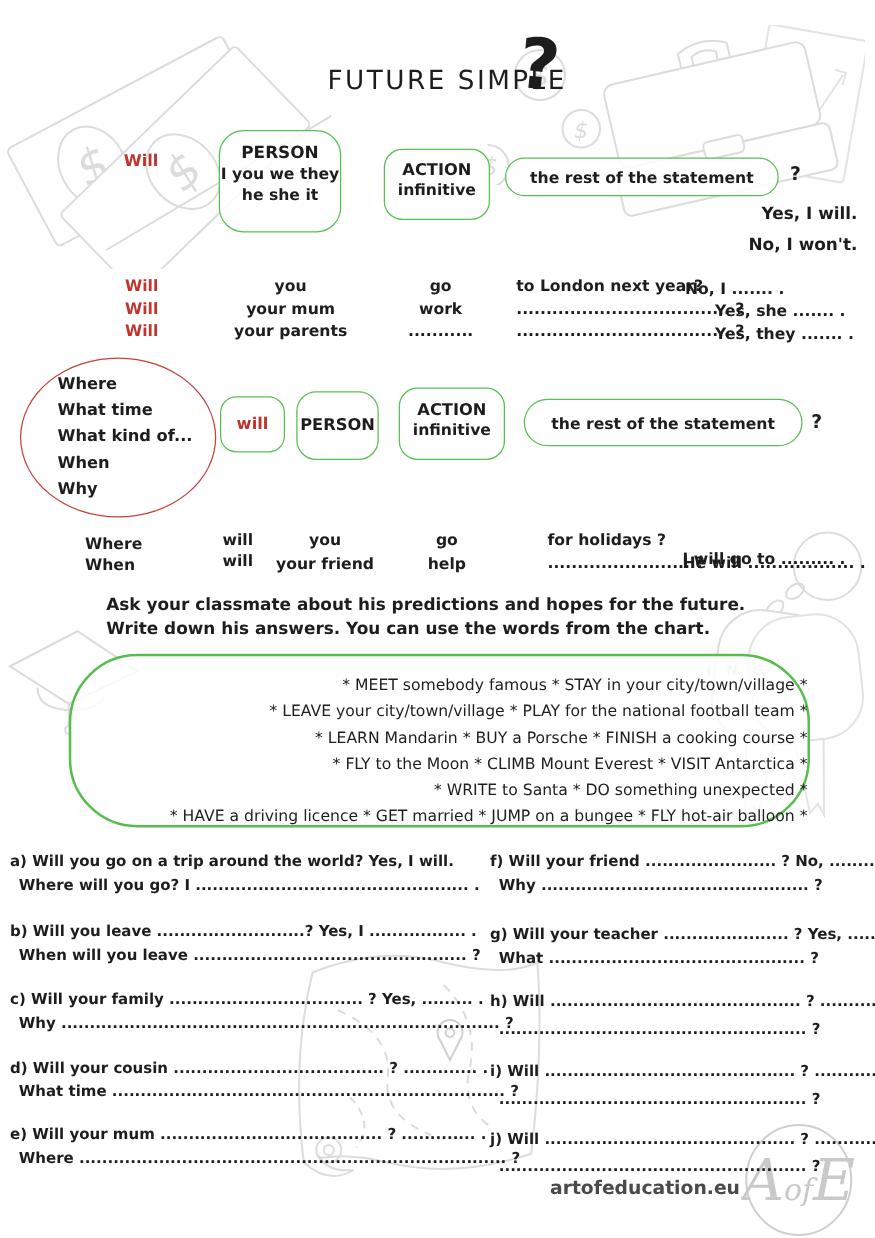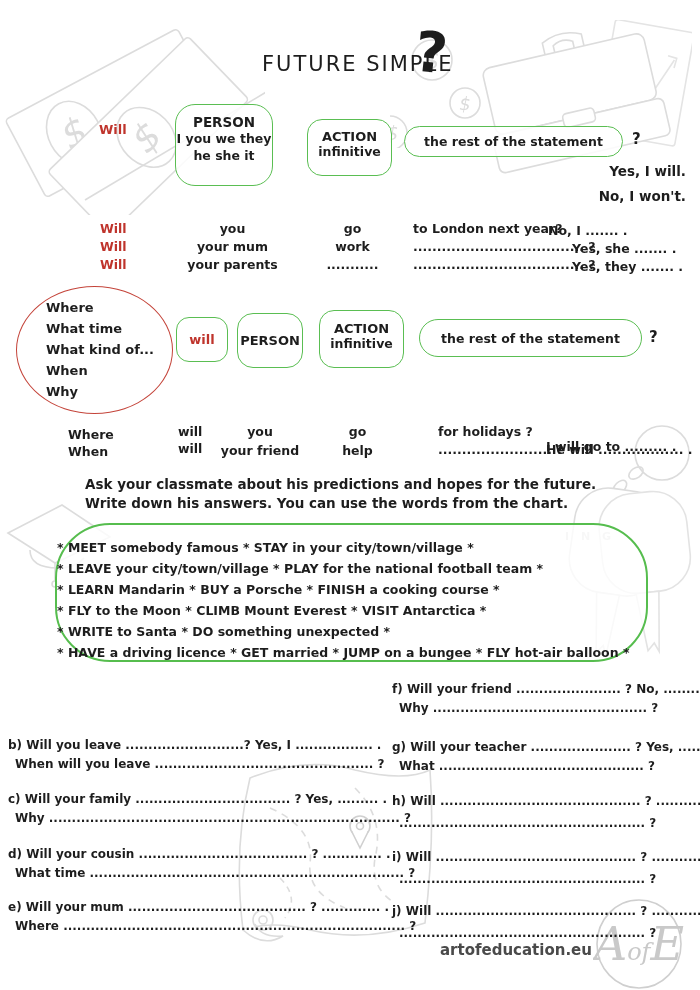--- a/index.html
+++ b/index.html
@@ -18,21 +18,21 @@
   
   .gbox { border:1.7px solid #5abe52; border-radius:18px; background:rgba(255,255,255,.85); }
   .pill { border:1.7px solid #5abe52; border-radius:17px; background:rgba(255,255,255,.85);
           display:flex; align-items:center; justify-content:center; }
 
   
   .redcircle { border:1.6px solid #c4443a; border-radius:50%; }
 
   
   .bank { border:2px solid #56bd4e; border-radius:55px; background:rgba(255,255,255,.82); }
-  .bank-line { font-size:12.5px; line-height:21px; font-weight:700; text-align:left; }
+  .bank-line { font-size:12.5px; line-height:21px; font-weight:400; text-align:right; }
 
   
   .cell { font-size:12.5px; line-height:18px; font-weight:600; white-space:nowrap; }
 
   
   .ex-line { font-size:12px; line-height:19px; font-weight:600; white-space:nowrap; }
   .ex-line2 { padding-left:7px; }
 
   
   svg.decor { stroke:#dcdcdc; fill:none; stroke-width:1.6; }
@@ -214,20 +214,24 @@
 
   <div class="abs bank" style="left:55px;top:523px;width:593px;height:139px;padding-top:12px">
     <div class="bank-line">* MEET somebody famous * STAY in your city/town/village *</div>
     <div class="bank-line">* LEAVE your city/town/village * PLAY for the national football team *</div>
     <div class="bank-line">* LEARN Mandarin * BUY a Porsche * FINISH a cooking course *</div>
     <div class="bank-line">* FLY to the Moon * CLIMB Mount Everest * VISIT Antarctica *</div>
     <div class="bank-line">* WRITE to Santa * DO something unexpected *</div>
     <div class="bank-line">* HAVE a driving licence * GET married * JUMP on a bungee * FLY hot-air balloon *</div>
   </div>
 
+  <div class="abs" style="left:8px;top:680px;width:375px">
+    <div class="ex-line">a) Will you go on a trip around the world? Yes, I will.</div>
+    <div class="ex-line ex-line2">Where will you go? I ................................................ .</div>
+  </div>
   <div class="abs" style="left:8px;top:736px;width:375px">
     <div class="ex-line">b) Will you leave ..........................? Yes, I ................. .</div>
     <div class="ex-line ex-line2">When will you leave ................................................ ?</div>
   </div>
   <div class="abs" style="left:8px;top:790px;width:375px">
     <div class="ex-line">c) Will your family .................................. ? Yes, ......... .</div>
     <div class="ex-line ex-line2">Why ............................................................................. ?</div>
   </div>
   <div class="abs" style="left:8px;top:845px;width:375px">
     <div class="ex-line">d) Will your cousin ..................................... ? ............. .</div>

